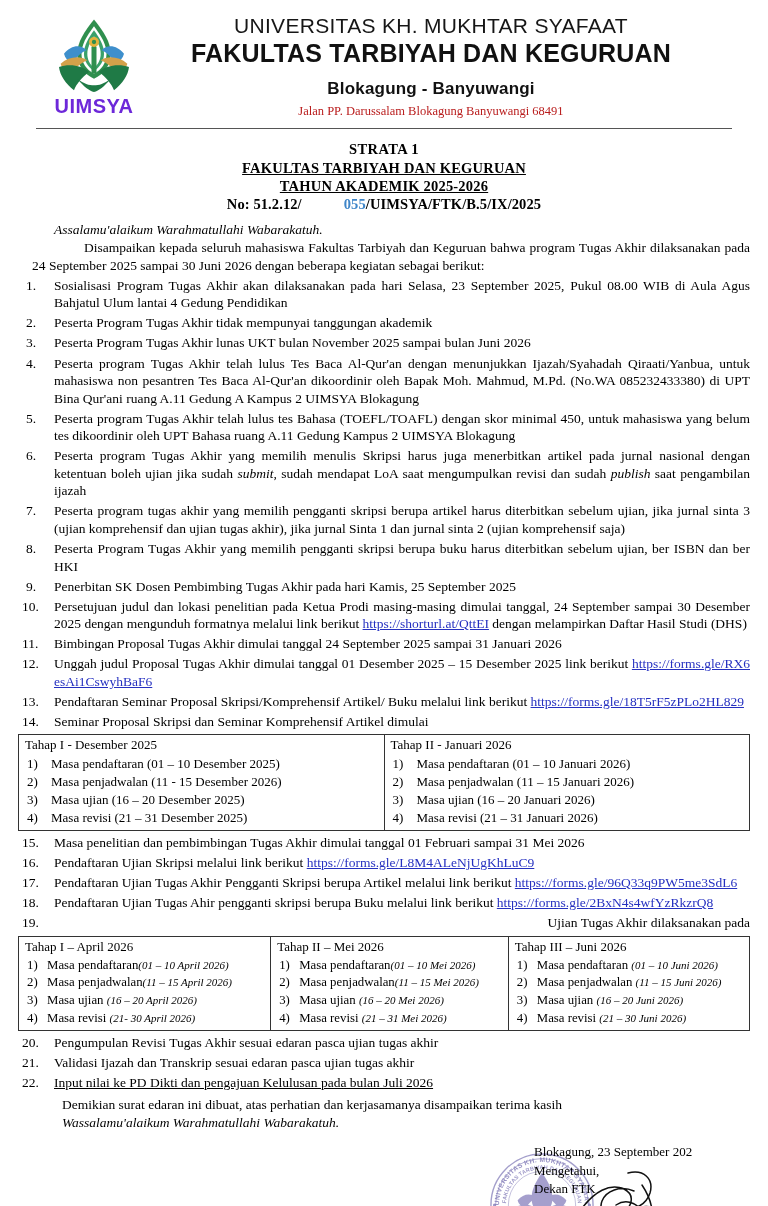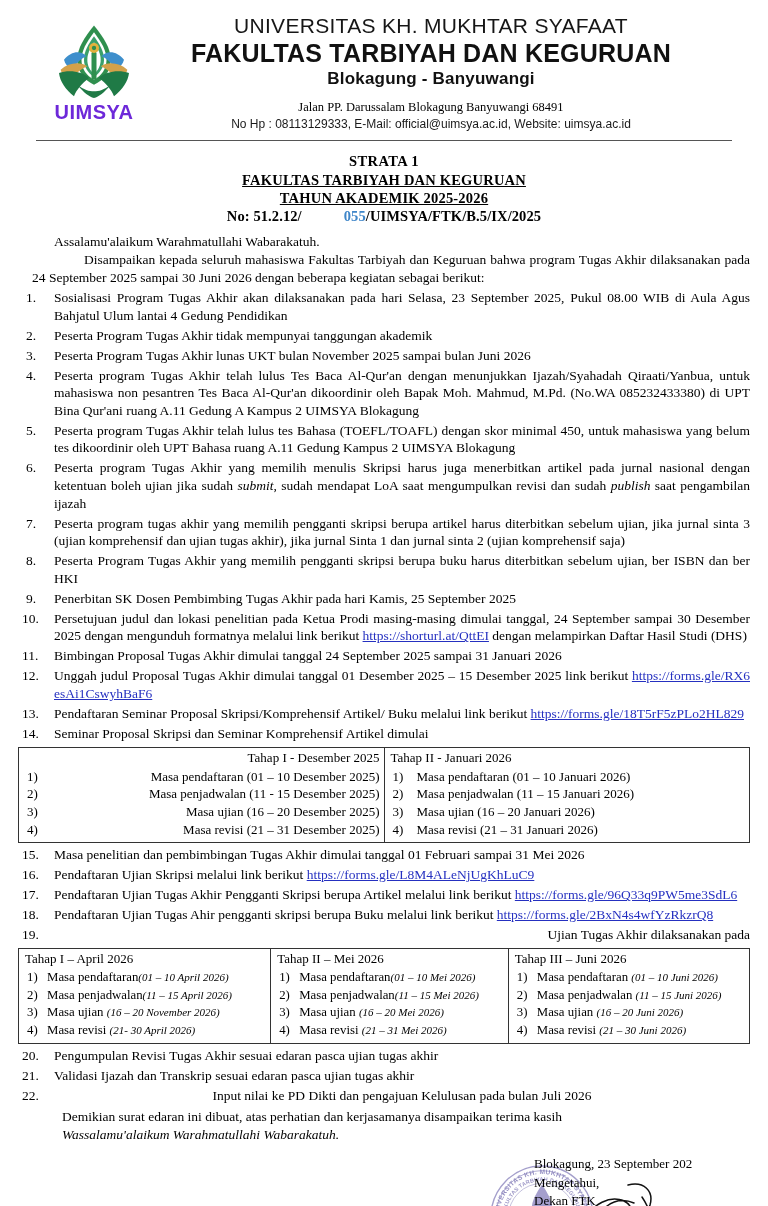--- a/index.html
+++ b/index.html
@@ -64,28 +64,28 @@
     color: #111111;
     line-height: 1.14;
   }
   .head-l3 {
     font-family: "Liberation Sans", sans-serif;
     font-weight: bold;
     font-size: 17px;
     letter-spacing: 0.2px;
     color: #111111;
     line-height: 1.3;
-    margin-top: 1px;
+    margin-top: 11px;
   }
   .head-l4 {
     font-family: "Liberation Serif", serif;
     font-size: 12.5px;
-    color: #000000;
+    color: #b91c1c;
     line-height: 1.35;
-    margin-top: 9px;
+    margin-top: 3px;
   }
   .head-l5 {
     font-family: "Liberation Sans", sans-serif;
     font-size: 12px;
     color: #1a1a1a;
     line-height: 1.35;
   }
   .rule {
     border-top: 1.5px solid #555;
     margin: 2px 18px 0 18px;
@@ -103,20 +103,21 @@
     letter-spacing: 3.4px;
   }
   .t-2 { font-weight: bold; font-size: 14.5px; letter-spacing: 0.4px; }
   .t-3 { font-weight: bold; font-size: 14.5px; text-decoration: underline; letter-spacing: 0.2px; }
   .t-4 { font-weight: bold; font-size: 14.5px; text-decoration: underline; letter-spacing: 0.2px; }
   .t-5 { font-weight: bold; font-size: 14.5px; letter-spacing: 0.1px; }
   .num-hl { color: #3f86c9; padding-left: 42px; }
 
   
   .salam {
+    font-style: italic;
     font-size: 13.5px;
     margin: 9px 0 0 36px;
   }
   .intro {
     font-size: 13.5px;
     text-align: justify;
     margin: 1px 0 0 14px;
     text-indent: 52px;
     line-height: 1.28;
   }
@@ -263,21 +264,20 @@
         <path d="M30 74 C38 84 44 88 50 90 C56 88 62 84 70 74 C62 80 56 82 50 82 C44 82 38 80 30 74 Z" fill="#1f7a46"></path>
       </svg>
       <div class="logo-text">UIMSYA</div>
     </div>
 
     <div class="head-text">
       <div class="head-l1">UNIVERSITAS KH. MUKHTAR SYAFAAT</div>
       <div class="head-l2">FAKULTAS TARBIYAH DAN KEGURUAN</div>
       <div class="head-l3">Blokagung - Banyuwangi</div>
       <div class="head-l4">Jalan PP. Darussalam Blokagung Banyuwangi 68491</div>
-      <div class="head-l5">No Hp : 08113129333, E-Mail: official@uimsya.ac.id, Website: uimsya.ac.id</div>
     </div>
   </div>
   <div class="rule"></div>
 
   <div class="titleblock">
     <div class="t-2">STRATA 1</div>
     <div class="t-3">FAKULTAS TARBIYAH DAN KEGURUAN</div>
     <div class="t-4">TAHUN AKADEMIK 2025-2026</div>
     <div class="t-5"><span>No: 51.2.12/</span><span class="num-hl">055</span><span>/UIMSYA/FTK/B.5/IX/2025</span></div>
   </div>
@@ -298,25 +298,25 @@
     <li class="wide"><span>Persetujuan judul dan lokasi penelitian pada Ketua Prodi masing-masing dimulai tanggal, 24 September sampai 30 Desember 2025 dengan mengunduh formatnya melalui link berikut </span><a class="link" href="#">https://shorturl.at/QttEI</a><span> dengan melampirkan Daftar Hasil Studi (DHS)</span></li>
     <li class="wide">Bimbingan Proposal Tugas Akhir dimulai tanggal 24 September 2025 sampai 31 Januari 2026</li>
     <li class="wide"><span>Unggah judul Proposal Tugas Akhir dimulai tanggal 01 Desember 2025 – 15 Desember 2025 link berikut </span><a class="link" href="#">https://forms.gle/RX6esAi1CswyhBaF6</a></li>
     <li class="wide" style="text-align:justify;"><span>Pendaftaran Seminar Proposal Skripsi/Komprehensif Artikel/ Buku melalui link berikut </span><a class="link" href="#">https://forms.gle/18T5rF5zPLo2HL829</a></li>
     <li class="wide" style="text-align:left;">Seminar Proposal Skripsi dan Seminar Komprehensif Artikel  dimulai</li>
   </ol>
 
   <table class="sched sched2">
     <tbody>
         <tr>
-      <td style="width:50%;text-align:right;">
+      <td style="width:50%;">
         <div class="th-label">Tahap I - Desember 2025</div>
         <ol class="sub">
           <li>Masa pendaftaran (01 – 10 Desember 2025)</li>
-          <li>Masa penjadwalan (11 - 15 Desember  2025)</li>
+          <li>Masa penjadwalan (11 - 15 Desember  2026)</li>
           <li>Masa ujian (16 – 20 Desember 2025)</li>
           <li>Masa revisi (21 – 31 Desember 2025)</li>
         </ol>
       </td>
       <td style="width:50%;">
         <div class="th-label">Tahap II - Januari 2026</div>
         <ol class="sub">
           <li>Masa pendaftaran (01 – 10 Januari 2026)</li>
           <li>Masa penjadwalan (11 – 15 Januari 2026)</li>
           <li>Masa ujian (16 – 20 Januari 2026)</li>
@@ -336,21 +336,21 @@
   </ol>
 
   <table class="sched sched3">
     <tbody>
         <tr>
       <td style="width:34.5%;">
         <div class="th-label">Tahap I – April 2026</div>
         <ol class="sub">
           <li><span>Masa pendaftaran</span><span class="dt-small">(01 – 10 April 2026)</span></li>
           <li><span>Masa penjadwalan</span><span class="dt-small">(11 – 15 April 2026)</span></li>
-          <li><span>Masa ujian </span><span class="dt-small">(16 – 20 November 2026)</span></li>
+          <li><span>Masa ujian </span><span class="dt-small">(16 – 20 April 2026)</span></li>
           <li><span>Masa revisi </span><span class="dt-small">(21- 30 April 2026)</span></li>
         </ol>
       </td>
       <td style="width:32.5%;">
         <div class="th-label">Tahap II – Mei 2026</div>
         <ol class="sub">
           <li><span>Masa pendaftaran</span><span class="dt-small">(01 – 10 Mei 2026)</span></li>
           <li><span>Masa penjadwalan</span><span class="dt-small">(11 – 15 Mei 2026)</span></li>
           <li><span>Masa ujian </span><span class="dt-small">(16 – 20 Mei 2026)</span></li>
           <li><span>Masa revisi </span><span class="dt-small">(21 – 31 Mei 2026)</span></li>
@@ -365,21 +365,21 @@
           <li><span>Masa revisi </span><span class="dt-small">(21 – 30 Juni 2026)</span></li>
         </ol>
       </td>
     </tr>
   </tbody>
     </table>
 
   <ol class="mainlist" style="counter-reset: li 19;">
     <li class="wide" style="text-align:left;">Pengumpulan Revisi Tugas Akhir sesuai edaran pasca ujian tugas akhir</li>
     <li class="wide" style="text-align:left;">Validasi Ijazah dan Transkrip sesuai edaran pasca ujian tugas akhir</li>
-    <li class="wide" style="text-align:center;">Input nilai ke PD Dikti dan pengajuan Kelulusan pada bulan Juli 2026</li>
+    <li class="wide" style="text-align:left;text-decoration:underline;">Input nilai ke PD Dikti dan pengajuan Kelulusan pada bulan Juli 2026</li>
   </ol>
 
   <div class="closing1">Demikian surat edaran ini dibuat, atas perhatian dan kerjasamanya disampaikan terima kasih</div>
   <div class="closing2">Wassalamu'alaikum Warahmatullahi Wabarakatuh.</div>
 
   <div class="sign-area">
 
     <svg class="stamp" viewBox="0 0 200 200">
       <defs>
         <path id="arcTop" d="M 26 100 A 74 74 0 0 1 174 100" fill="none"></path>

